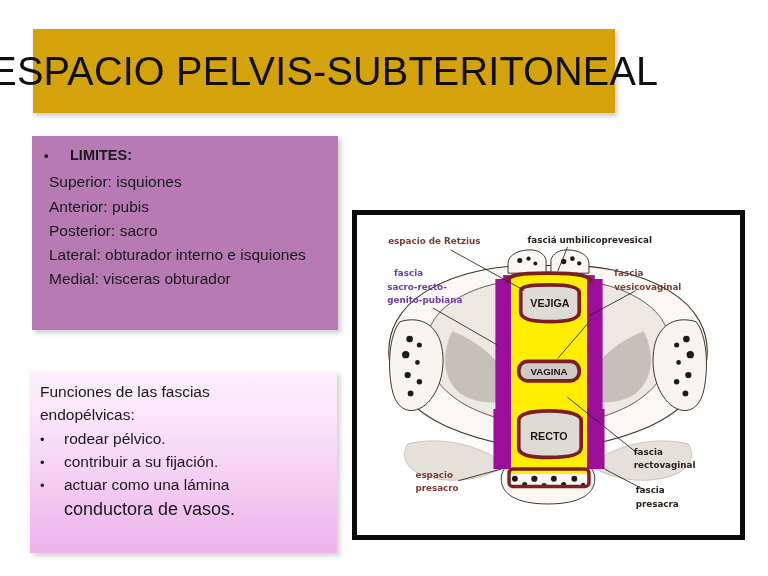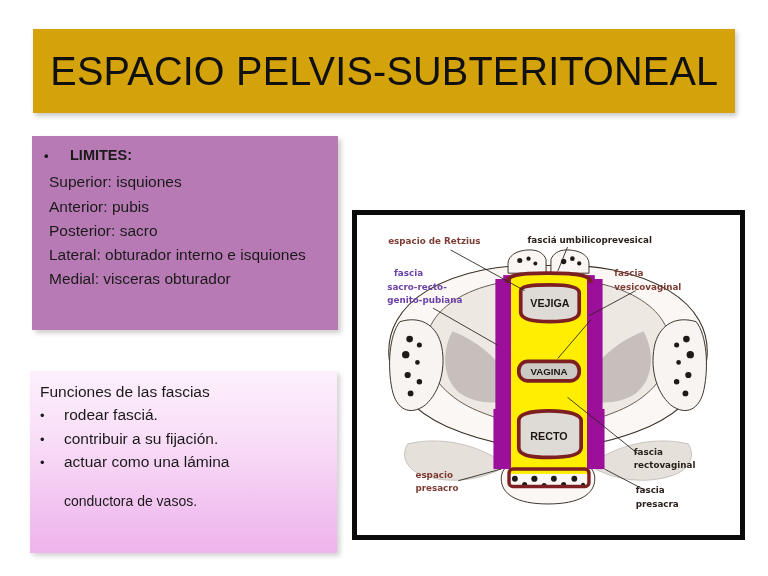--- a/index.html
+++ b/index.html
@@ -13,21 +13,21 @@
     font-family: "Liberation Sans", sans-serif;
     overflow: hidden;
     position: relative;
   }
 
   
   #title-bar {
     position: absolute;
     left: 33px;
     top: 29px;
-    width: 702px;
+    width: 582px;
     height: 84px;
     background: #d4a30b;
     box-shadow: 2px 3px 5px rgba(0,0,0,0.22);
     display: flex;
     align-items: center;
     justify-content: center;
     box-sizing: border-box;
   }
   #title-text {
     font-size: 40px;
@@ -97,24 +97,23 @@
     font-size: 15.5px;
     line-height: 1.50;
   }
   .fn-bullet-row .bullet {
     width: 24px;
     flex: 0 0 24px;
     font-size: 13px;
   }
   .fn-cont {
     padding-left: 24px;
-    font-size: 14px;
+    font-size: 18px;
     line-height: 1.50;
     white-space: nowrap;
-    margin-top: 18px;
   }
 
   
   #diagram-frame {
     position: absolute;
     left: 352px;
     top: 210px;
     width: 393px;
     height: 330px;
     background: #ffffff;
@@ -160,23 +159,24 @@
   </div>
   <div class="limit-line">Superior: isquiones</div>
   <div class="limit-line">Anterior: pubis</div>
   <div class="limit-line">Posterior: sacro</div>
   <div class="limit-line">Lateral: obturador interno e isquiones</div>
   <div class="limit-line">Medial: visceras obturador</div>
 </div>
 
 <div id="functions-box">
   <div class="fn-line">Funciones de las fascias</div>
+  <div class="fn-line">endopélvicas:</div>
   <div class="fn-bullet-row">
     <span class="bullet">•</span>
-    <span>rodear fasciá.</span>
+    <span>rodear pélvico.</span>
   </div>
   <div class="fn-bullet-row">
     <span class="bullet">•</span>
     <span>contribuir a su fijación.</span>
   </div>
   <div class="fn-bullet-row">
     <span class="bullet">•</span>
     <span>actuar como una lámina</span>
   </div>
   <div class="fn-cont">conductora de vasos.</div>

